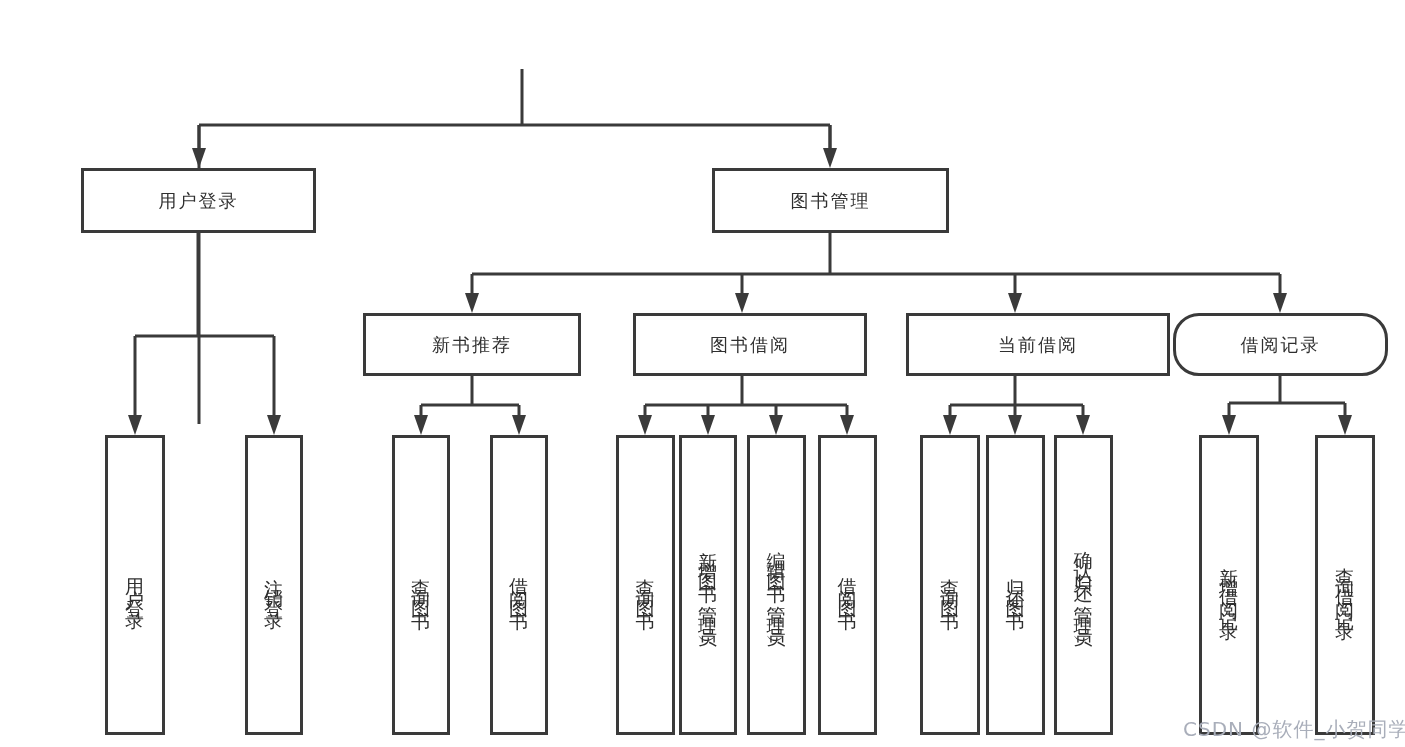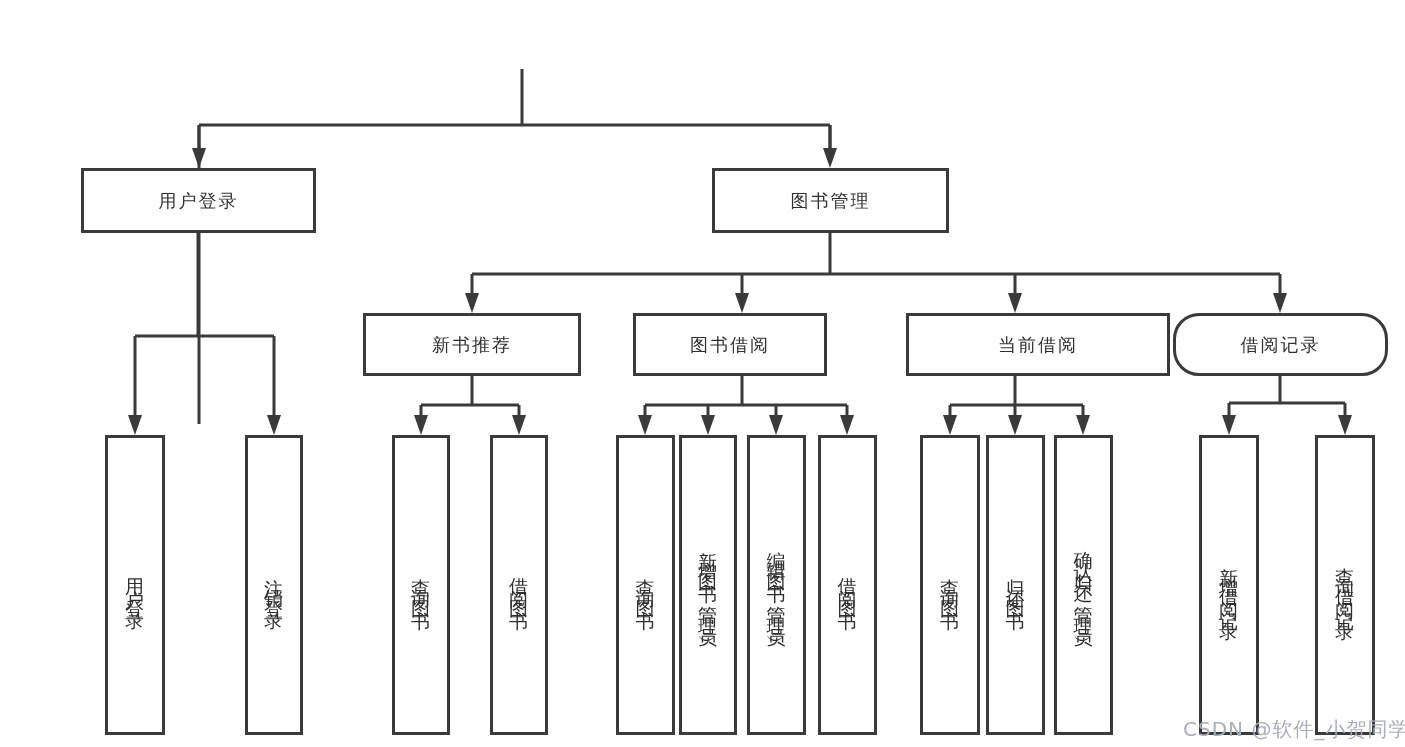--- a/index.html
+++ b/index.html
@@ -73,21 +73,21 @@
   <div class="box h" style="left:81px;top:168px;width:235px;height:65px;">
     <span>用户登录</span>
   </div>
   <div class="box h" style="left:712px;top:168px;width:237px;height:65px;">
     <span>图书管理</span>
   </div>
 
   <div class="box h" style="left:363px;top:313px;width:218px;height:63px;">
     <span>新书推荐</span>
   </div>
-  <div class="box h" style="left:633px;top:313px;width:194px;height:63px;">
+  <div class="box h" style="left:633px;top:313px;width:234px;height:63px;">
     <span>图书借阅</span>
   </div>
   <div class="box h" style="left:906px;top:313px;width:264px;height:63px;">
     <span>当前借阅</span>
   </div>
   <div class="box h" style="left:1173px;top:313px;width:215px;height:63px;border-radius:26px;">
     <span>借阅记录</span>
   </div>
 
   <div class="box v" style="left:105px;top:435px;width:60px;height:300px;">

